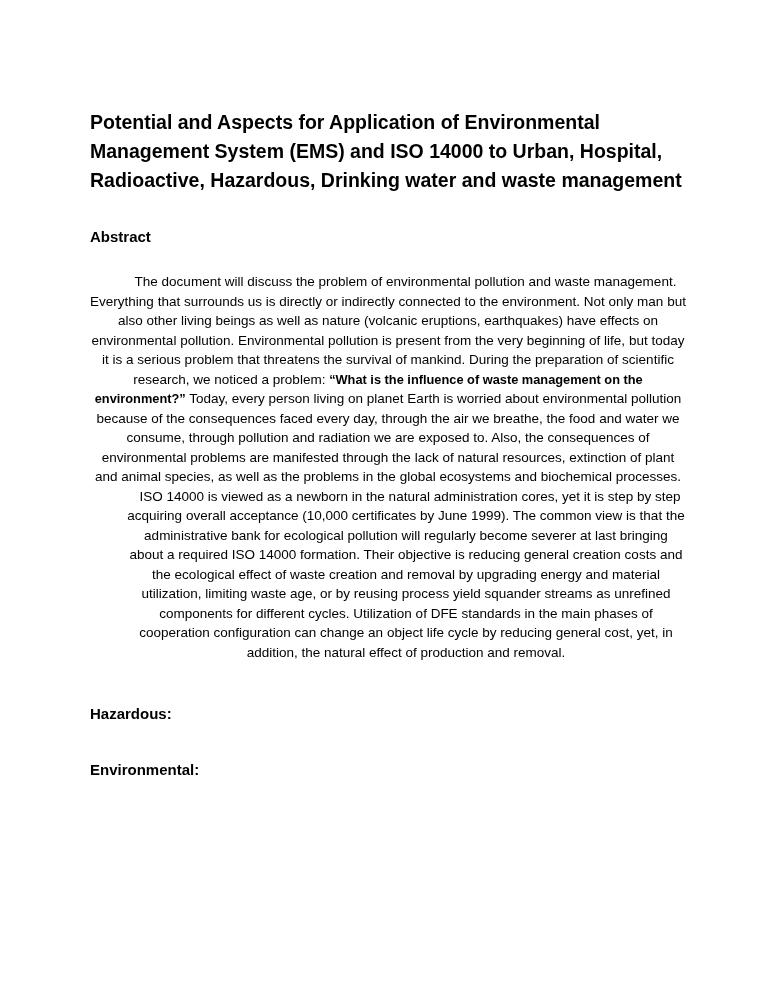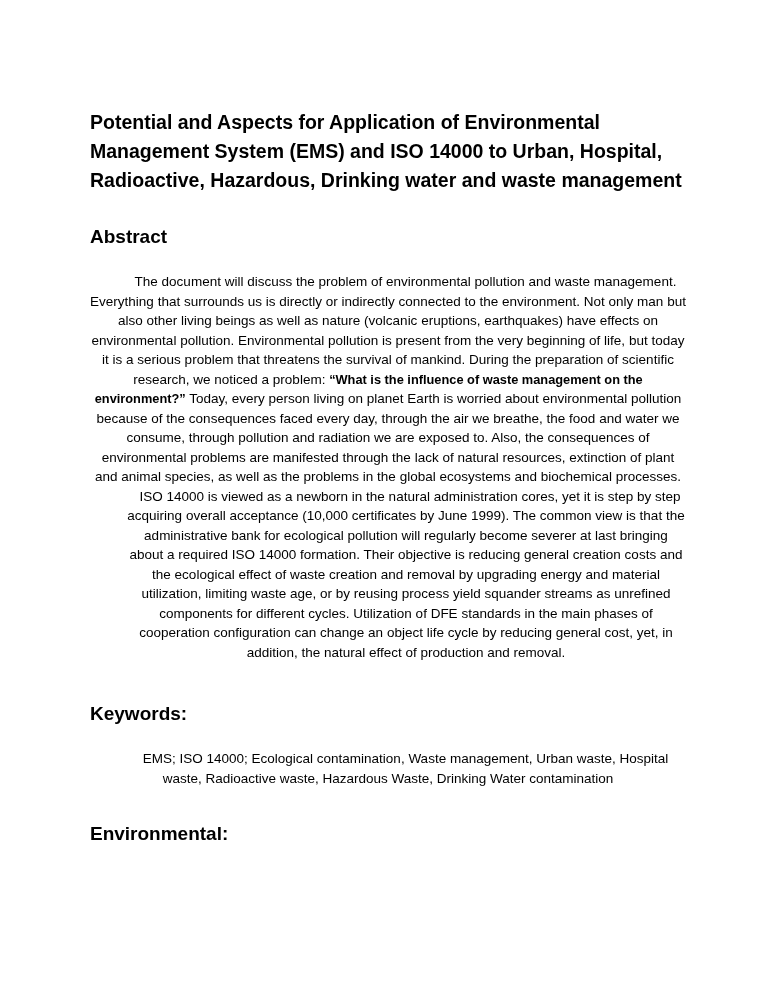--- a/index.html
+++ b/index.html
@@ -21,21 +21,21 @@
     padding: 108px 82px 0 90px;
     background: #ffffff;
   }
   .doc-title {
     font-size: 19.5px;
     line-height: 29px;
     font-weight: bold;
     margin: 0;
   }
   .section-heading {
-    font-size: 19px;
+    font-size: 15px;
     line-height: 20px;
     font-weight: bold;
     margin: 0;
   }
   .heading-abstract { margin-top: 32px; }
   .heading-keywords { margin-top: 42px; }
   .heading-introduction { margin-top: 36px; }
   .body-text {
     font-size: 13.5px;
     line-height: 19.5px;
@@ -57,19 +57,18 @@
 <div class="page">
 
   <h1 class="doc-title">Potential and Aspects for Application of Environmental Management System (EMS) and ISO 14000 to Urban, Hospital, Radioactive, Hazardous, Drinking water and waste management</h1>
 
   <h2 class="section-heading heading-abstract">Abstract</h2>
 
   <p class="body-text para-first first-indent"><span>The document will discuss the problem of environmental pollution and waste management. Everything that surrounds us is directly or indirectly connected to the environment. Not only man but also other living beings as well as nature (volcanic eruptions, earthquakes) have effects on environmental pollution. Environmental pollution is present from the very beginning of life, but today it is a serious problem that threatens the survival of mankind. During the preparation of scientific research, we noticed a problem: </span><span class="bold-q">“What is the influence of waste management on the environment?”</span><span> Today, every person living on planet Earth is worried about environmental pollution because of the consequences faced every day, through the air we breathe, the food and water we consume, through pollution and radiation we are exposed to. Also, the consequences of environmental problems are manifested through the lack of natural resources, extinction of plant and animal species, as well as the problems in the global ecosystems and biochemical processes.</span></p>
 
   <p class="body-text tiny-indent">ISO 14000 is viewed as a newborn in the natural administration cores, yet it is step by step acquiring overall acceptance (10,000 certificates by June 1999). The common view is that the administrative bank for ecological pollution will regularly become severer at last bringing about a required ISO 14000 formation. Their objective is reducing general creation costs and the ecological effect of waste creation and removal by upgrading energy and material utilization, limiting waste age, or by reusing process yield squander streams as unrefined components for different cycles. Utilization of DFE standards in the main phases of cooperation configuration can change an object life cycle by reducing general cost, yet, in addition, the natural effect of production and removal.</p>
 
-  <h2 class="section-heading heading-keywords">Keywords:</h2>
+  <h2 class="section-heading heading-keywords">Hazardous:</h2>
 
-  <p class="body-text keywords-text first-indent">EMS; ISO 14000; Ecological contamination, Waste management, Urban waste, Hospital waste, Radioactive waste, Hazardous Waste, Drinking Water contamination</p>
 
   <h2 class="section-heading heading-introduction">Environmental:</h2>
 
 </div>
 
 </body></html>

